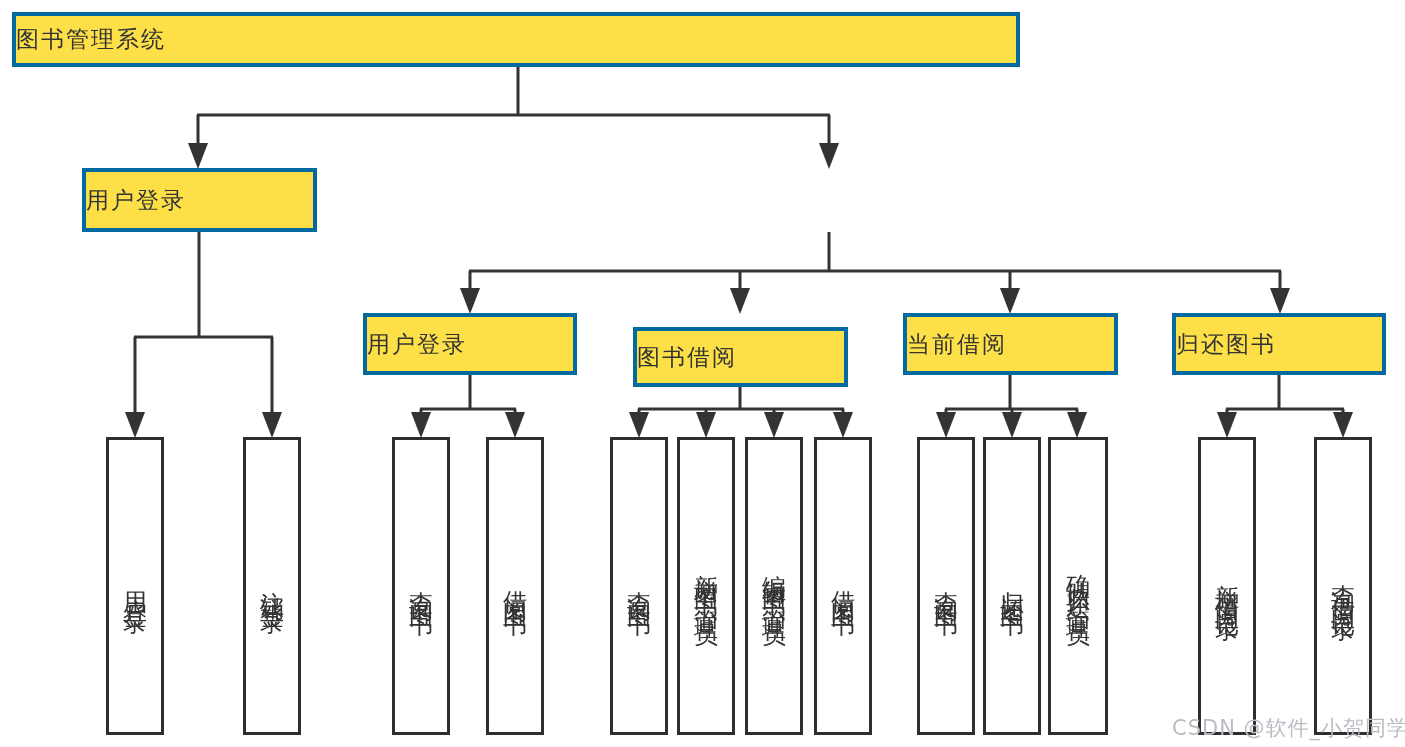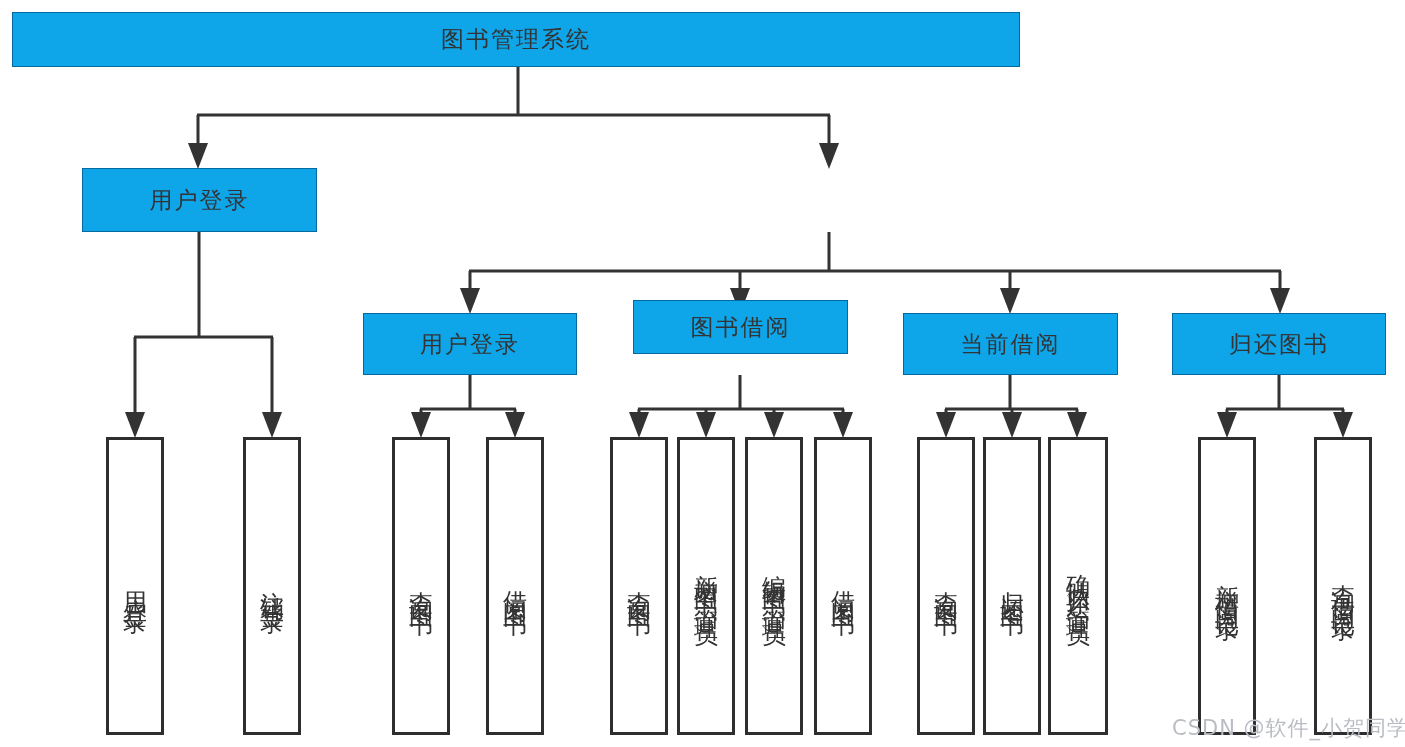--- a/index.html
+++ b/index.html
@@ -12,25 +12,25 @@
     overflow: hidden;
   }
   .connectors {
     position: absolute;
     left: 0; top: 0;
     z-index: 1;
   }
   .hbox {
     position: absolute;
     box-sizing: border-box;
-    border: 1px solid #0369a1;
-    background: #0ea5e9;
+    border: 4px solid #0369a1;
+    background: #fde047;
     display: flex;
     align-items: center;
-    justify-content: center;
+    justify-content: flex-start;
     z-index: 2;
   }
   .hbox span {
     font-size: 23px;
     color: #333333;
     letter-spacing: 2px;
     line-height: 1;
     white-space: nowrap;
   }
   .vbox {
@@ -115,21 +115,21 @@
     <span>图书管理系统</span>
   </div>
 
   <div class="hbox" style="left:82px; top:168px; width:235px; height:64px">
     <span>用户登录</span>
   </div>
 
   <div class="hbox" style="left:363px; top:313px; width:214px; height:62px">
     <span>用户登录</span>
   </div>
-  <div class="hbox" style="left:633px; top:300px; width:215px; height:54px">
+  <div class="hbox" style="left:633px; top:327px; width:215px; height:60px">
     <span>图书借阅</span>
   </div>
   <div class="hbox" style="left:903px; top:313px; width:215px; height:62px">
     <span>当前借阅</span>
   </div>
   <div class="hbox" style="left:1172px; top:313px; width:214px; height:62px">
     <span>归还图书</span>
   </div>
 
   <div class="vbox" style="left:106px">

